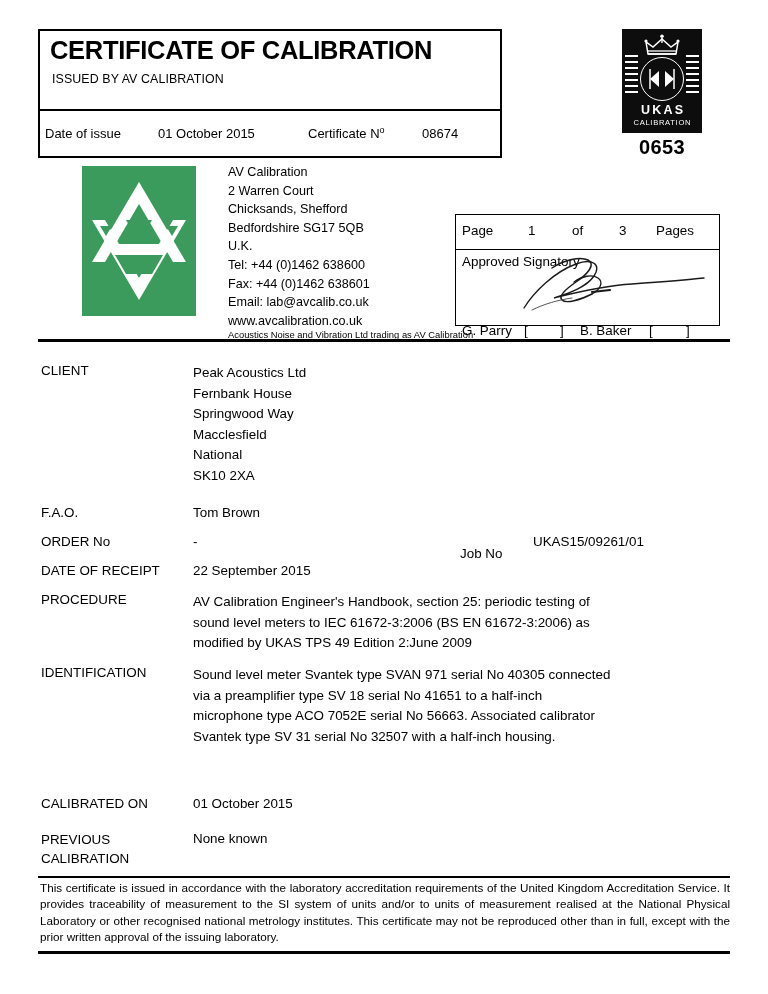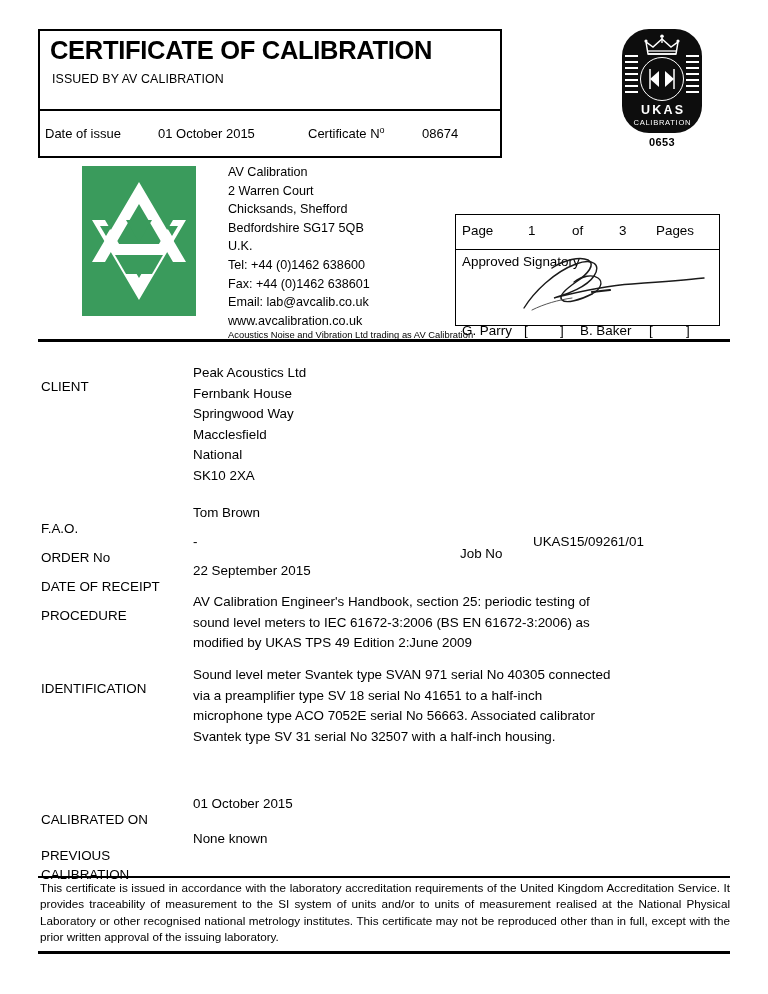--- a/index.html
+++ b/index.html
@@ -84,21 +84,20 @@
     top: 29px;
     width: 80px;
     text-align: center;
   }
   .ukas-box {
     width: 80px;
     height: 104px;
     background: #0d0d0d;
     position: relative;
     box-sizing: border-box;
-    border-radius: 27px;
   }
   .ukas-crown {
     position: absolute;
     left: 50%;
     top: 5px;
     transform: translateX(-50%);
   }
   .ukas-circle {
     position: absolute;
     left: 50%;
@@ -145,21 +144,21 @@
     position: absolute;
     left: 0; right: 0;
     top: 89px;
     color: #ffffff;
     font-size: 7.6px;
     letter-spacing: 0.7px;
     text-indent: 0.7px;
   }
   .ukas-number {
     margin-top: 3px;
-    font-size: 11px;
+    font-size: 20px;
     font-weight: bold;
     letter-spacing: 0.4px;
   }
 
   
   .av-logo {
     position: absolute;
     left: 82px;
     top: 166px;
     width: 114px;
@@ -249,21 +248,21 @@
   
   .row {
     position: absolute;
     left: 41px;
     width: 690px;
     font-size: 13.4px;
   }
   .row .label {
     position: absolute;
     left: 0;
-    top: 16px;
+    top: 0;
     white-space: nowrap;
   }
   .row .value {
     position: absolute;
     left: 152px;
     top: 0;
   }
   .row .value div { white-space: nowrap; }
   .stack { line-height: 20.6px; }
 

